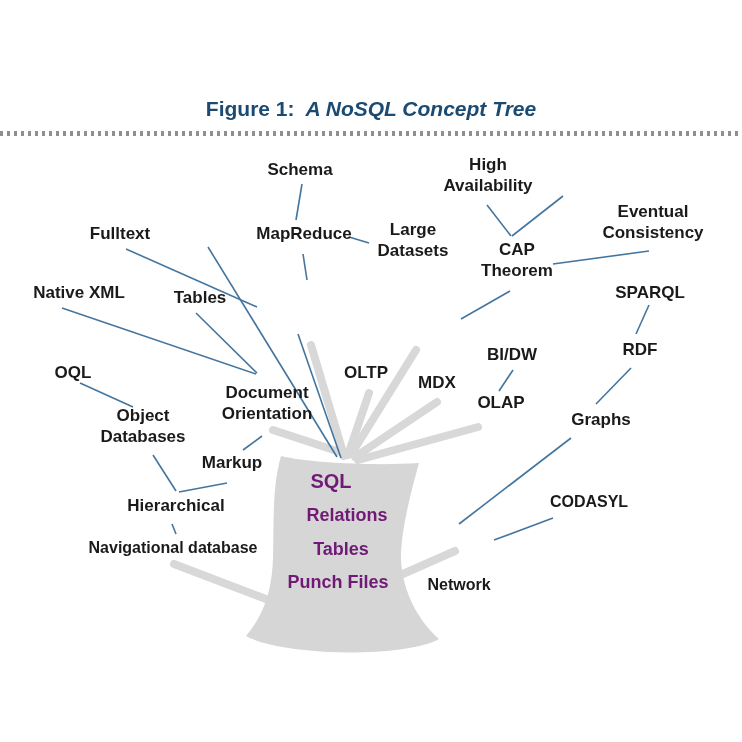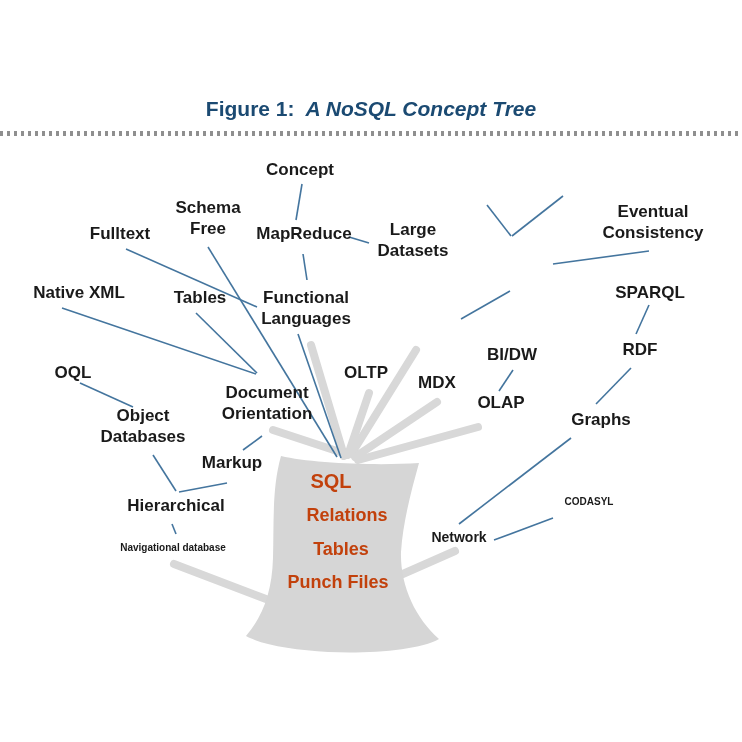--- a/index.html
+++ b/index.html
@@ -7,24 +7,24 @@
         font-family:"Liberation Sans",sans-serif;}
   .title{position:absolute;top:96px;left:0;width:100%;text-align:center;
          color:#1b4a72;font-weight:bold;font-size:21px;line-height:26px;}
   .title .main{font-style:italic;margin-left:11px;}
   .divider{position:absolute;top:131px;left:0;width:742px;height:5px;
            background:repeating-linear-gradient(90deg,#8f8f8f 0 3.5px,transparent 3.5px 7px);}
   svg.art{position:absolute;left:0;top:0;}
   .node{position:absolute;transform:translateX(-50%);text-align:center;
         font-weight:bold;font-size:17px;line-height:21px;color:#1a1a1a;white-space:nowrap;}
   .node.wrap{white-space:normal;}
-  .node.sm{font-size:10px;line-height:17px;}
-  .node.sm15{font-size:14px;line-height:18px;}
+  .node.sm{font-size:16px;line-height:17px;}
+  .node.sm15{font-size:16px;line-height:18px;margin-top:48px;}
   .trunk-label{position:absolute;transform:translateX(-50%);font-weight:bold;
-        font-size:18px;line-height:22px;color:#c2410c;white-space:nowrap;}
+        font-size:18px;line-height:22px;color:#701a75;white-space:nowrap;}
   .trunk-label.big{font-size:20px;}
 </style>
 </head>
 <body>
 
 <div class="page">
 
   <div class="title">
     <span>Figure 1:</span><span class="main">A NoSQL Concept Tree</span>
   </div>
@@ -72,29 +72,29 @@
       <line x1="553" y1="264" x2="649" y2="251"></line>
       <line x1="510" y1="291" x2="461" y2="319"></line>
       <line x1="513" y1="370" x2="499" y2="391"></line>
       <line x1="649" y1="305" x2="636" y2="334"></line>
       <line x1="631" y1="368" x2="596" y2="404"></line>
       <line x1="571" y1="438" x2="459" y2="524"></line>
       <line x1="494" y1="540" x2="553" y2="518"></line>
     </g>
   </svg>
 
-  <div class="node" style="left:300px;top:159px">Concept</div>
-  <div class="node wrap" style="left:208px;top:197px;width:72px">Schema Free</div>
+  <div class="node" style="left:300px;top:159px">Schema</div>
   <div class="node" style="left:120px;top:223px">Fulltext</div>
   <div class="node" style="left:79px;top:282px">Native XML</div>
   <div class="node" style="left:200px;top:287px">Tables</div>
   <div class="node" style="left:304px;top:223px">MapReduce</div>
-  <div class="node wrap" style="left:306px;top:287px;width:100px">Functional Languages</div>
   <div class="node wrap" style="left:413px;top:219px;width:82px">Large Datasets</div>
+  <div class="node wrap" style="left:488px;top:154px;width:96px">High Availability</div>
   <div class="node wrap" style="left:653px;top:201px;width:104px">Eventual Consistency</div>
+  <div class="node wrap" style="left:517px;top:239px;width:76px">CAP Theorem</div>
   <div class="node" style="left:650px;top:282px">SPARQL</div>
   <div class="node" style="left:640px;top:339px">RDF</div>
   <div class="node" style="left:366px;top:362px">OLTP</div>
   <div class="node" style="left:437px;top:372px">MDX</div>
   <div class="node" style="left:512px;top:344px">BI/DW</div>
   <div class="node" style="left:501px;top:392px">OLAP</div>
   <div class="node" style="left:601px;top:409px">Graphs</div>
   <div class="node" style="left:73px;top:362px">OQL</div>
   <div class="node wrap" style="left:267px;top:382px;width:104px">Document Orientation</div>
   <div class="node wrap" style="left:143px;top:405px;width:92px">Object Databases</div>

